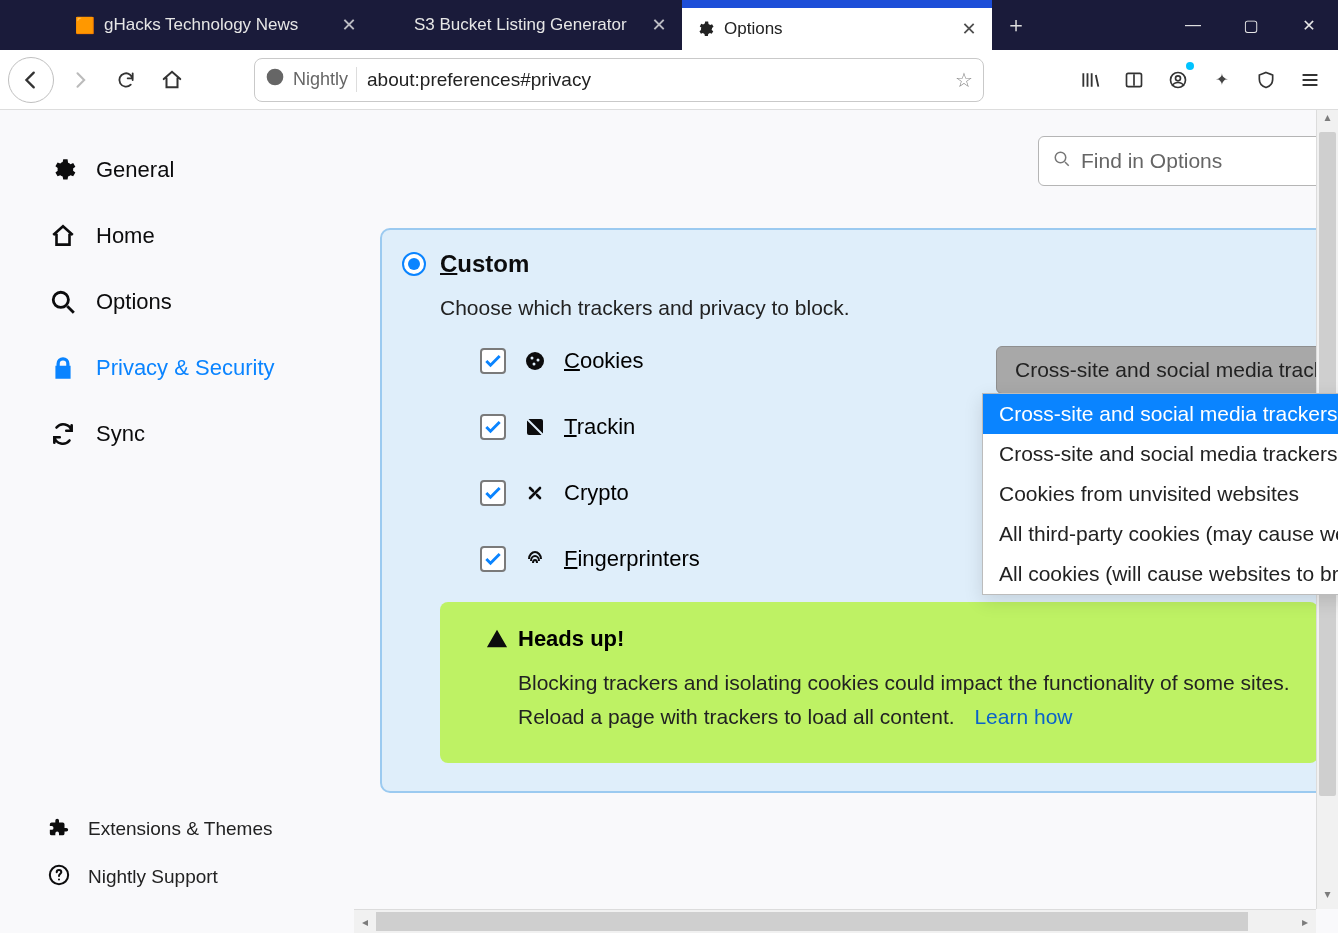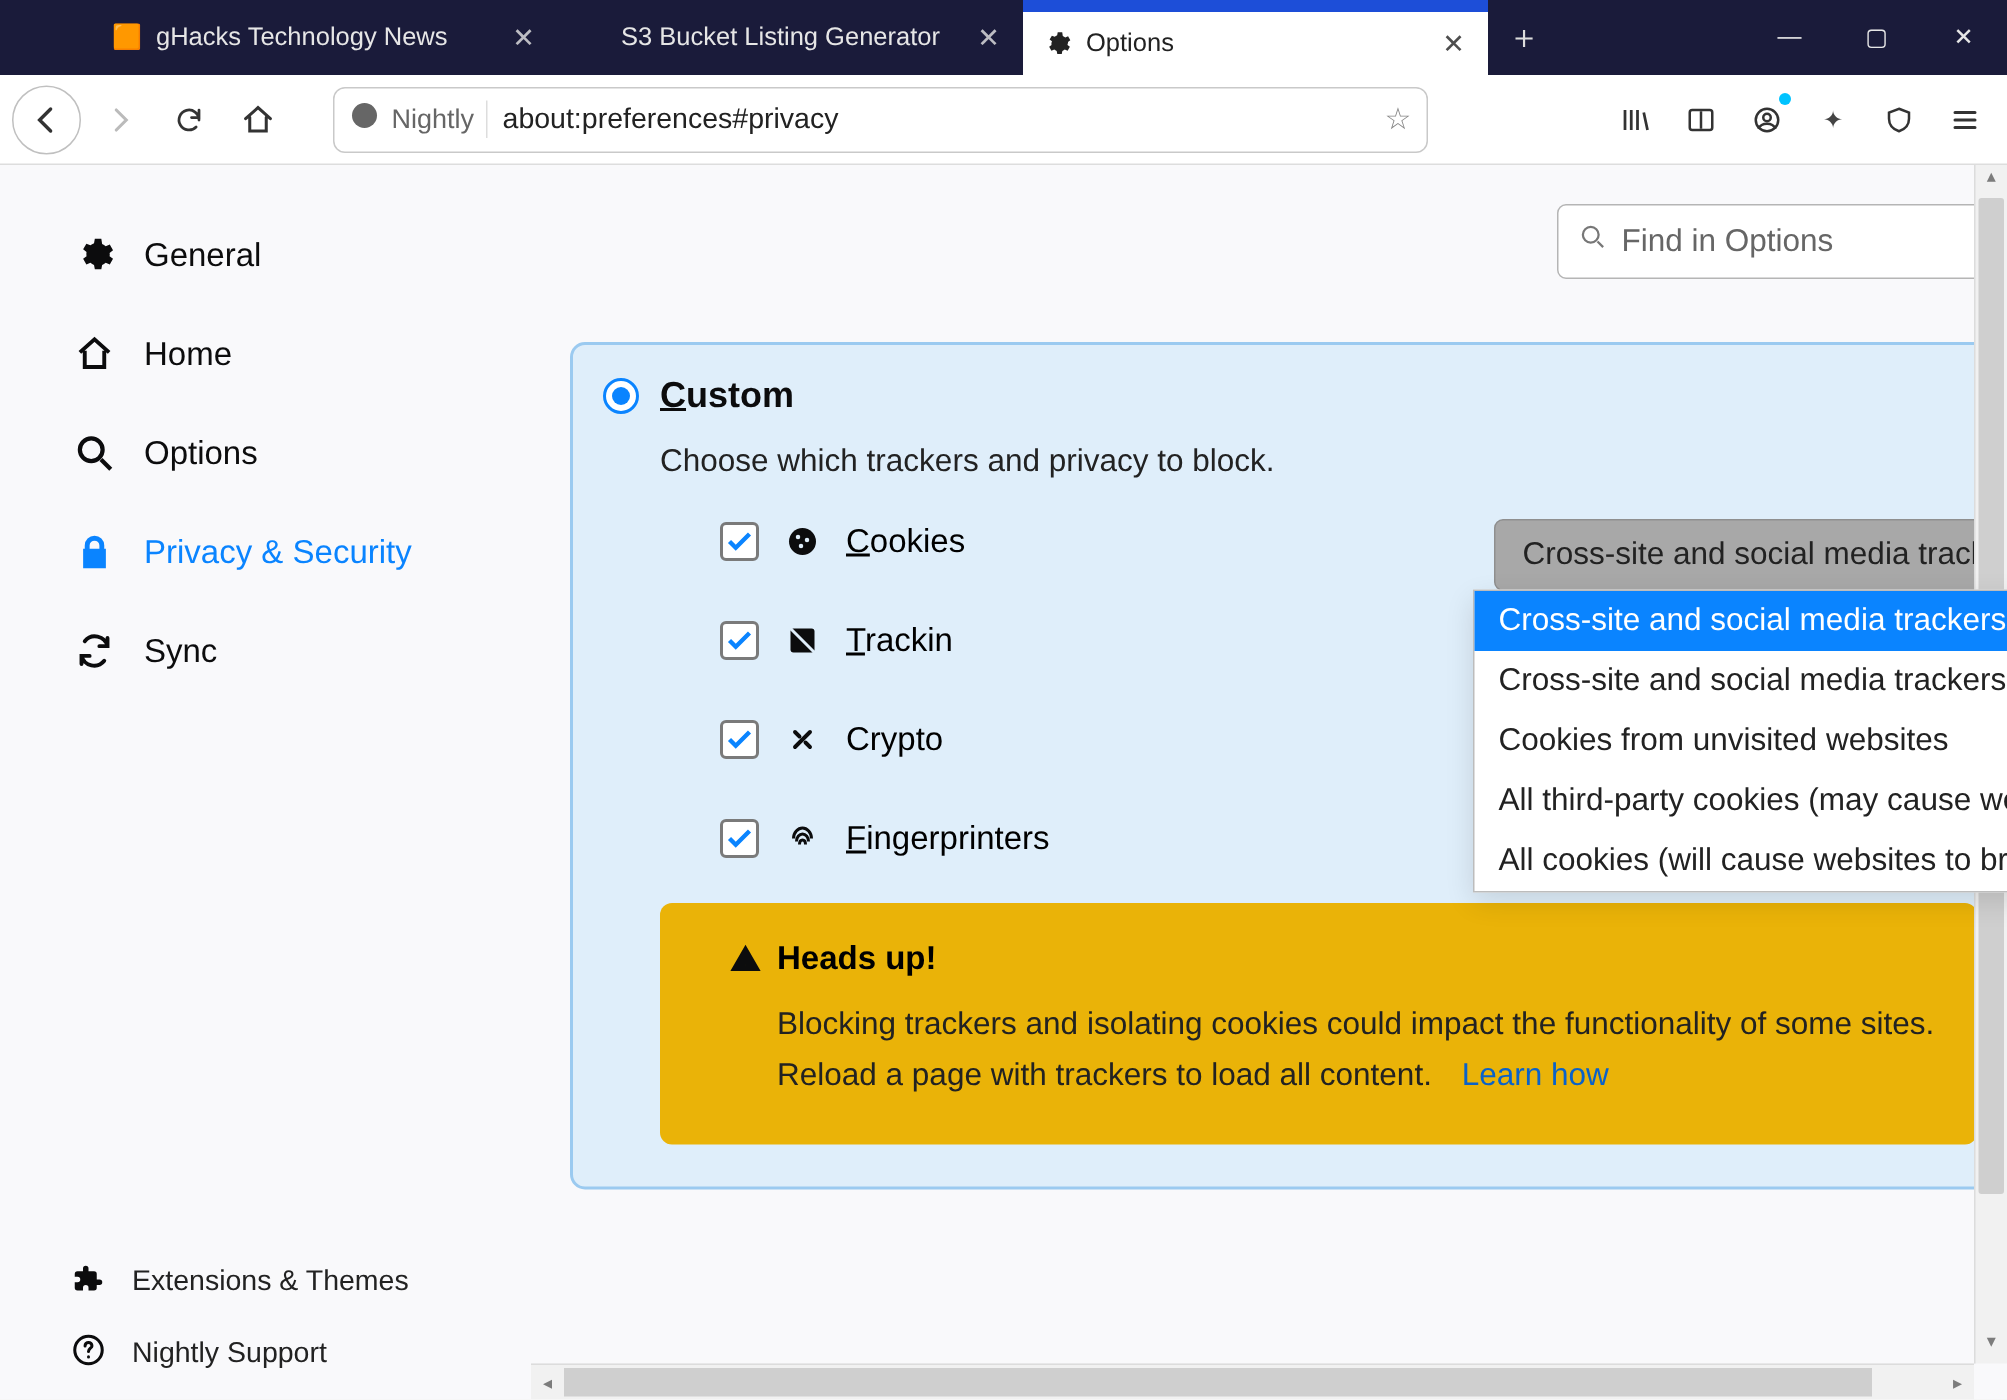--- a/index.html
+++ b/index.html
@@ -65,21 +65,21 @@
   .urlbar {
     flex:0 0 730px;
     height:44px;
     border:1px solid #c9c9c9;
     border-radius:8px;
     background:#fff;
     display:flex;
     align-items:center;
     padding:0 10px;
     gap:10px;
-    margin-left:24px;
+    margin-left:56px;
   }
   .urlbar .identity {
     display:flex; align-items:center; gap:8px; color:#666; font-size:18px;
     padding-right:8px; border-right:1px solid #ddd;
   }
   .urlbar .urltext { flex:1; color:#222; font-size:19px; }
   .urlbar .star { color:#888; font-size:20px; }
   .toolbar .right-icons { margin-left:auto; display:flex; gap:4px; }
   .toolbar .right-icons .toolbtn { color:#444; }
 
@@ -106,21 +106,21 @@
   .navitem {
     display:flex; align-items:center; gap:18px;
     height:60px;
     font-size:22px;
     color:#0c0c0d;
     padding-left:0;
   }
   .navitem .navicon { width:30px; display:flex; justify-content:center; font-size:24px;}
   .navitem.active { color:#0a84ff; }
   .sidebar .spacer { flex:1; }
-  .sidebar .footerlinks { padding-bottom:6px; }
+  .sidebar .footerlinks { padding-bottom:32px; }
   .footeritem {
     display:flex; align-items:center; gap:18px;
     height:48px; font-size:19px; color:#222;
   }
 
   
   .main {
     flex:1;
     padding:26px 0 0 0;
   }
@@ -200,21 +200,21 @@
     font-size:21px;
     color:#222;
   }
   .dropdown-list .opt.selected {
     background:#0a84ff; color:#fff;
   }
 
   
   .headsup {
     margin:30px 18px 0 38px;
-    background:#eab308;
+    background:#bef264;
     border-radius:8px;
     padding:24px 26px 30px 48px;
     position:relative;
   }
   .headsup .warnicon { position:absolute; left:46px; top:26px; font-size:20px; }
   .headsup .hu-content { padding-left:30px; }
   .headsup .hu-title{ font-size:22px; font-weight:700; }
   .headsup .hu-body{
     font-size:21px; color:#222; margin-top:14px; line-height:1.6;
   }

